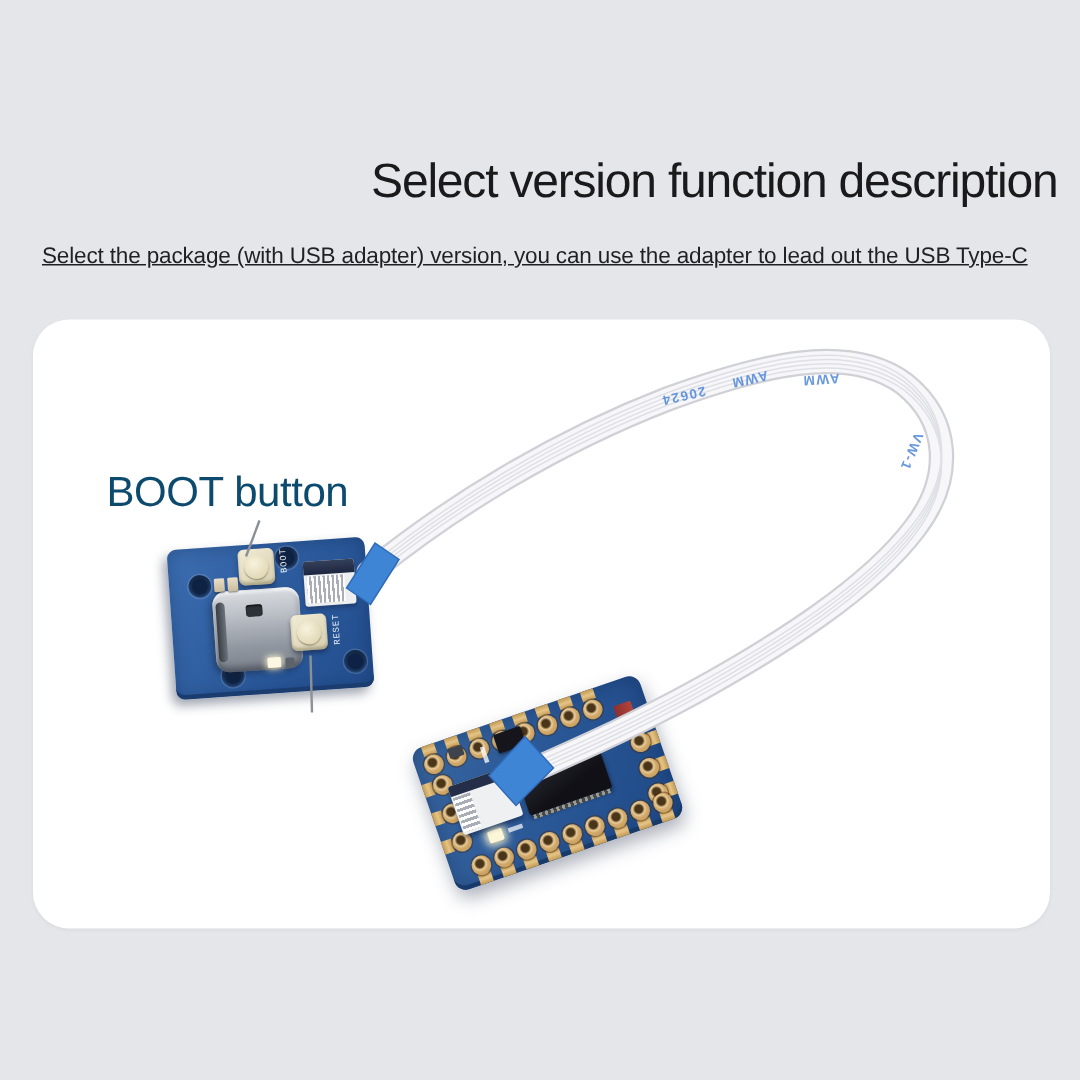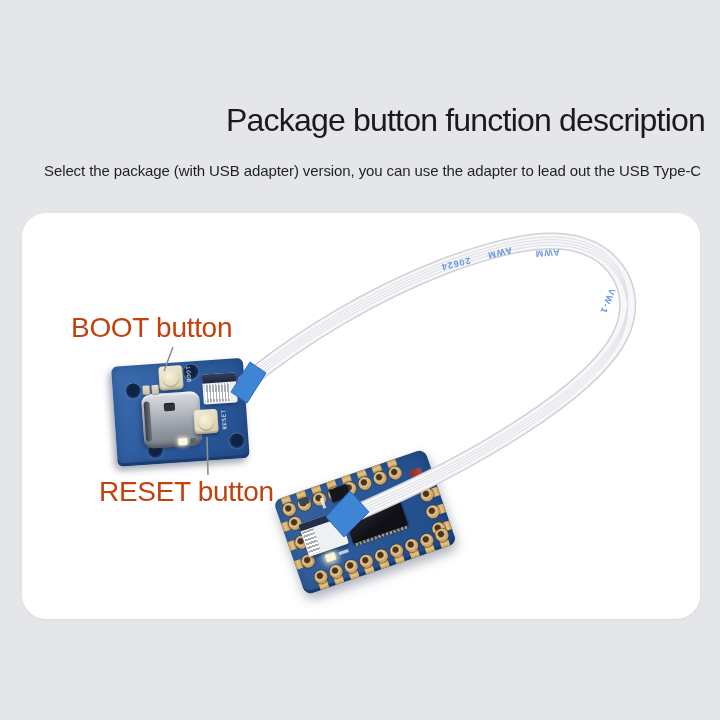--- a/index.html
+++ b/index.html
@@ -1,28 +1,28 @@
 <!DOCTYPE html>
 <html><head>
 <meta charset="utf-8">
 <style>
   html,body{margin:0;padding:0;}
   .stage{position:relative;width:720px;height:720px;background:#e5e6e9;overflow:hidden;
          font-family:"Liberation Sans",sans-serif;}
   
   .title{position:absolute;top:102px;right:15px;font-size:32px;letter-spacing:-0.8px;
          color:#1a1a1c;white-space:nowrap;}
-  .subtitle{position:absolute;left:44px;top:159px;font-size:15px;letter-spacing:-0.1px;
-            line-height:23px;color:#1f2023;}
+  .subtitle{position:absolute;left:28px;top:159px;font-size:15px;letter-spacing:-0.1px;
+            line-height:23px;color:#1f2023;text-decoration:underline;}
   .subtitle div{white-space:nowrap;}
   
   .card{position:absolute;left:22px;top:213px;width:678px;height:406px;background:#ffffff;
         border-radius:24px;box-shadow:0 1px 3px rgba(0,0,0,.05);}
   
-  .photo-label{position:absolute;font-size:28px;letter-spacing:-0.3px;color:#c2410c;z-index:6;white-space:nowrap;}
+  .photo-label{position:absolute;font-size:28px;letter-spacing:-0.3px;color:#0c4a6e;z-index:6;white-space:nowrap;}
   .label-boot{left:71px;top:312px;}
   .label-reset{left:99px;top:476px;}
   
   .board{position:absolute;z-index:2;}
   .adapter{left:111px;top:367px;width:132px;height:100px;transform:rotate(-4deg);
            transform-origin:0 0;border-radius:6px;
            background:linear-gradient(125deg,#3d6fb2 0%,#2d5c9e 45%,#224d8d 100%);
            box-shadow:-3px 4px 7px rgba(45,55,80,.45), inset 0 -3px 0 #1b3c6e, inset 0 0 12px rgba(8,22,55,.3);}
   .hole{position:absolute;width:15px;height:15px;border-radius:50%;
         background:radial-gradient(circle,#0e2344 0 45%,#1d3a66 62%,#446fa5 78%,#2c5795 100%);
@@ -92,21 +92,21 @@
   
   .overlay{position:absolute;inset:0;z-index:5;pointer-events:none;}
   .cable-text{font-family:"Liberation Sans",sans-serif;font-size:9px;font-weight:bold;
               letter-spacing:1px;fill:#4e86d8;opacity:.85;}
 </style>
 </head>
 <body>
 
 <div class="stage">
 
-  <div class="title">Package button function description</div>
+  <div class="title">Select version function description</div>
   <div class="subtitle">
     <div>Select the package (with USB adapter) version, you can use the adapter to lead out the USB Type-C</div>
   </div>
 
   <div class="card"></div>
 
   <div class="board adapter">
     <div class="hole h1"></div>
     <div class="hole h2"></div>
     <div class="hole h3"></div>
@@ -204,15 +204,14 @@
       <polygon points="231,392 247,403 266,373 250,362" fill="#3f85d6" stroke="#2e6ab8" stroke-width="1"></polygon>
       <polygon points="326,517 344,537 369,512 350,491" fill="#3f85d6" stroke="#2e6ab8" stroke-width="1"></polygon>
       <text class="cable-text" text-anchor="middle" transform="translate(455,261) rotate(167)">20624</text>
       <text class="cable-text" text-anchor="middle" transform="translate(499,250) rotate(167)">AWM</text>
       <text class="cable-text" text-anchor="middle" transform="translate(547,250) rotate(176)">AWM</text>
       <text class="cable-text" text-anchor="middle" transform="translate(605,300) rotate(112)">VW-1</text>
     </g>
   </svg>
 
   <div class="photo-label label-boot">BOOT button</div>
-  <div class="photo-label label-reset">RESET button</div>
 
 </div>
 
 </body></html>

